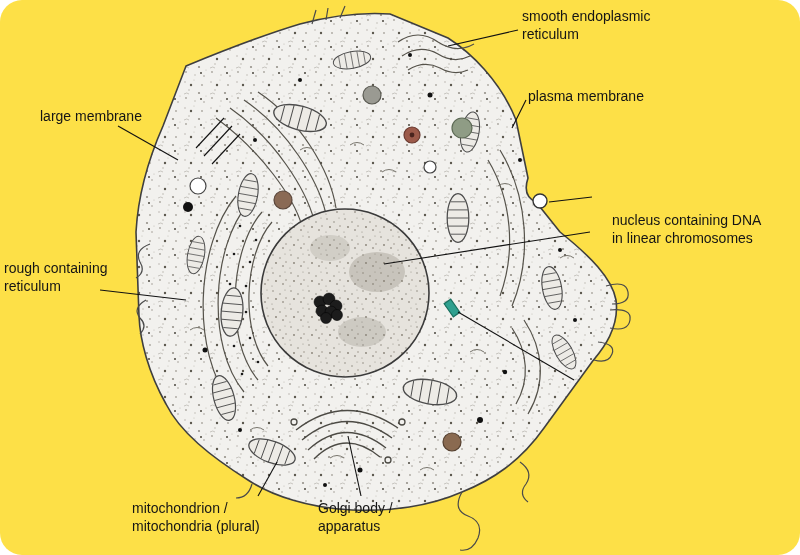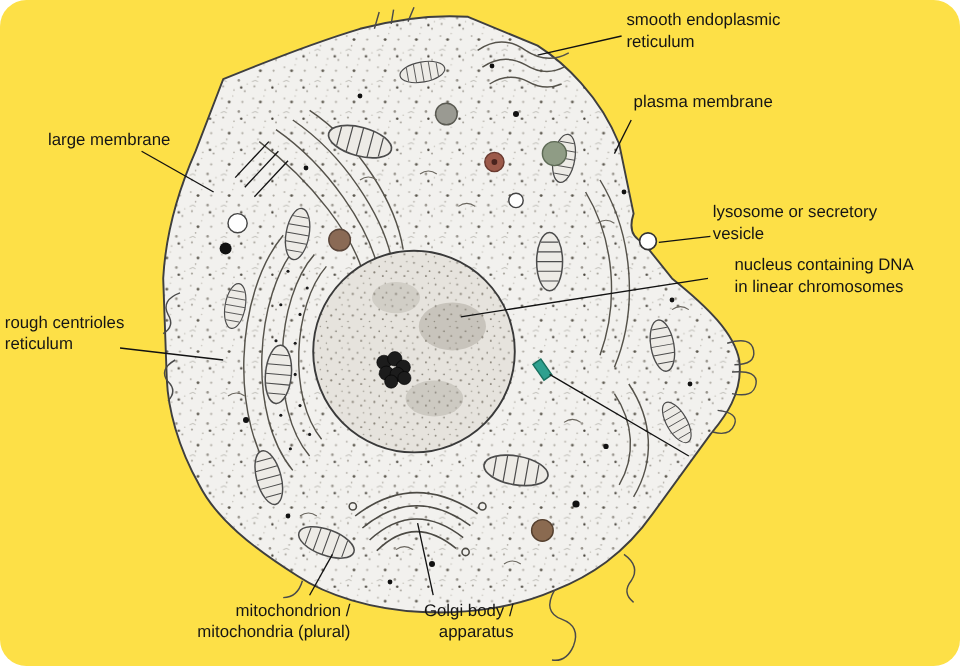--- a/index.html
+++ b/index.html
@@ -1,21 +1,21 @@
 <!DOCTYPE html>
 <html><head>
 <meta charset="utf-8">
 <style>
   html,body{margin:0;padding:0;background:#ffffff;}
   #stage{position:relative;width:800px;height:555px;overflow:hidden;
          font-family:"Liberation Sans", sans-serif;background:#fde047;border-radius:22px;}
   #art{position:absolute;left:0;top:0;}
   .label{position:absolute;font-size:14px;line-height:1.25;color:#151515;
          white-space:pre-line;}
-  .label.center{text-align:right;}
+  .label.center{text-align:left;}
 </style>
 </head>
 <body>
 
 <div id="stage">
 
   <svg id="art" width="800" height="555" viewBox="0 0 800 555">
     <defs>
       <pattern id="speckle" width="26" height="26" patternUnits="userSpaceOnUse">
         <rect width="26" height="26" fill="#f2f1ee"></rect>
@@ -211,31 +211,29 @@
       <line x1="100" y1="290" x2="186" y2="300"></line>
       <line x1="574" y1="380" x2="458" y2="312"></line>
       <line x1="258" y1="496" x2="277" y2="462"></line>
       <line x1="361" y1="496" x2="348" y2="436"></line>
     </g>
   </svg>
 
   <div class="label" style="left:522px;top:8px;">smooth endoplasmic
 reticulum</div>
 
-  <div class="label" style="left:528px;top:76px;">plasma membrane</div>
+  <div class="label" style="left:528px;top:88px;">plasma membrane</div>
 
   <div class="label" style="left:40px;top:108px;">large membrane</div>
 
-  <div class="label" style="left:594px;top:168px;">lysosome or secretory
-vesicle</div>
 
   <div class="label" style="left:612px;top:212px;">nucleus containing DNA
 in linear chromosomes</div>
 
-  <div class="label" style="left:4px;top:260px;">rough centrioles
+  <div class="label" style="left:4px;top:260px;">rough containing
 reticulum</div>
 
 
   <div class="label center" style="left:132px;top:500px;width:160px;">mitochondrion /
 mitochondria (plural)</div>
 
   <div class="label center" style="left:318px;top:500px;width:110px;">Golgi body /
 apparatus</div>
 </div>
 

